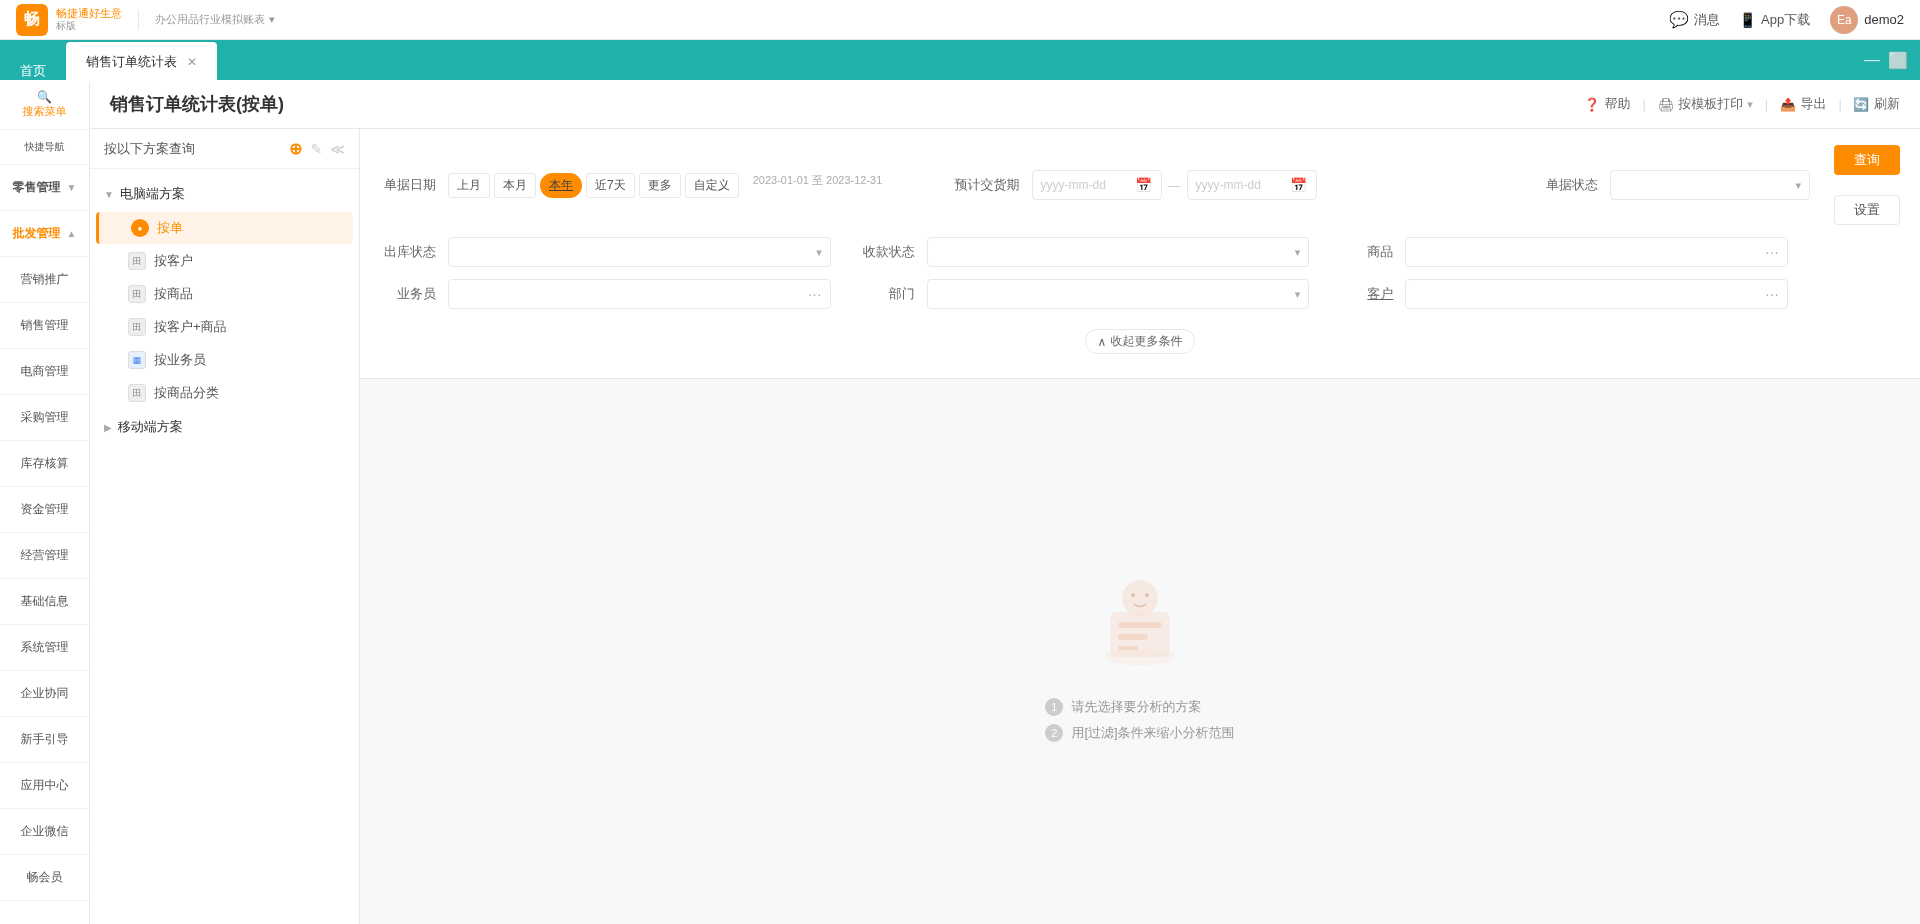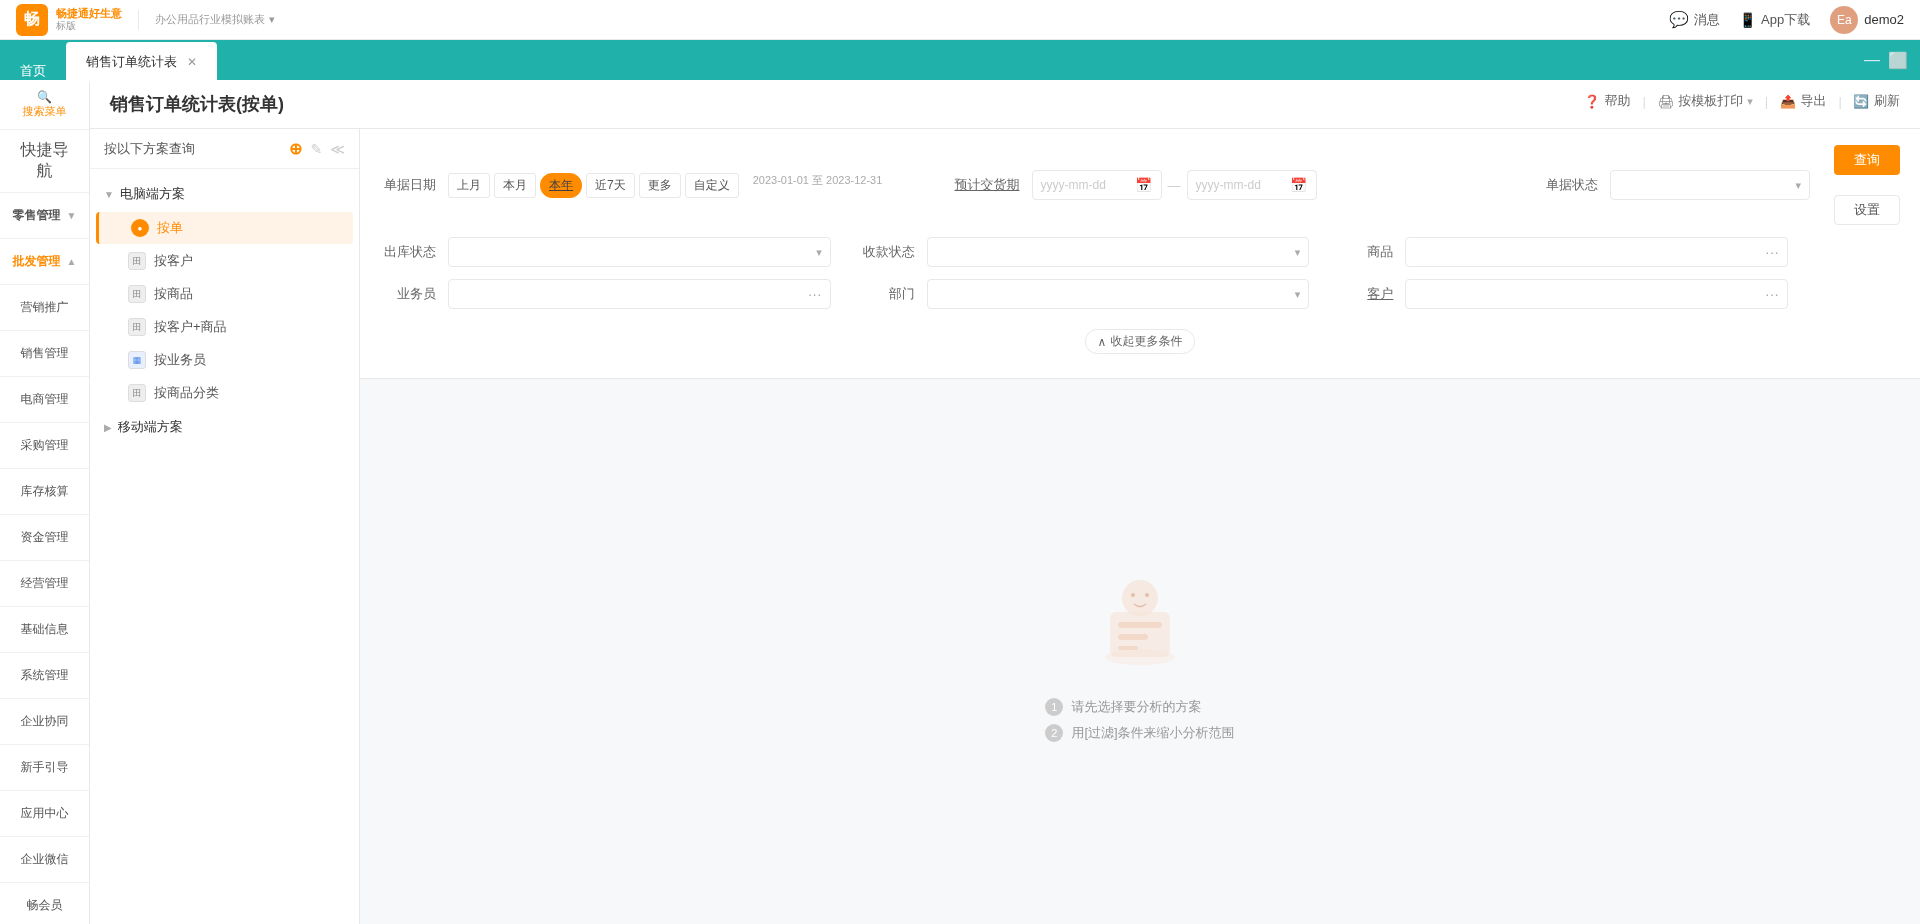--- a/index.html
+++ b/index.html
@@ -27,27 +27,27 @@
     
     .main-layout { display: flex; flex: 1; overflow: hidden; }
 
     
     .sidebar { width: 90px; background: #fff; border-right: 1px solid #e8e8e8; display: flex; flex-direction: column; overflow-y: auto; }
     .sidebar-item { padding: 14px 8px; text-align: center; font-size: 12px; color: #555; cursor: pointer; border-bottom: 1px solid #f0f0f0; display: flex; flex-direction: column; align-items: center; gap: 4px; }
     .sidebar-item.active { color: #ff8c00; }
     .sidebar-item.has-arrow { flex-direction: row; justify-content: center; align-items: center; font-weight: bold; }
     .sidebar-item .arrow { font-size: 10px; color: #aaa; margin-left: 2px; }
     .sidebar-search { padding: 10px 8px; text-align: center; font-size: 12px; color: #ff8c00; cursor: pointer; border-bottom: 1px solid #f0f0f0; }
-    .sidebar-nav { padding: 10px 13px; text-align: center; font-size: 16px; color: #555; cursor: pointer; border-bottom: 1px solid #f0f0f0; }
+    .sidebar-nav { padding: 10px 13px; text-align: center; font-size: 10px; color: #555; cursor: pointer; border-bottom: 1px solid #f0f0f0; }
 
     
     .content-area { flex: 1; display: flex; flex-direction: column; overflow: hidden; }
 
     
-    .page-header { background: #fff; padding: 12px 20px; display: flex; align-items: flex-start; justify-content: space-between; border-bottom: 1px solid #e8e8e8; }
+    .page-header { background: #fff; padding: 12px 20px; display: flex; align-items: center; justify-content: space-between; border-bottom: 1px solid #e8e8e8; }
     .page-title { font-size: 18px; font-weight: 600; color: #333; }
     .page-actions { display: flex; align-items: center; gap: 12px; }
     .page-action-btn { display: flex; align-items: center; gap: 4px; color: #666; font-size: 13px; cursor: pointer; }
     .page-action-separator { color: #ddd; }
 
     
     .filter-side-layout { display: flex; flex: 1; overflow: hidden; }
 
     
     .left-panel { width: 270px; background: #fff; border-right: 1px solid #e8e8e8; overflow-y: auto; }
@@ -100,21 +100,21 @@
   </style>
 </head>
 <body>
 
 <div class="top-bar">
   <div class="top-bar-left">
     <div class="top-bar-logo">
       <span>畅</span>
     </div>
     <div style="display:flex;flex-direction:column;line-height:1.2;">
-      <span style="font-size:11px;color:#ff8c00;font-weight:700;">畅捷通好生意</span>
+      <span style="font-size:11px;color:#ff8c00;font-weight:400;">畅捷通好生意</span>
       <span style="font-size:10px;color:#999;">标版</span>
     </div>
     <div style="width:1px;height:20px;background:#e8e8e8;margin:0 8px;"></div>
     <div class="top-bar-title">
       <span>办公用品行业模拟账表</span>
       <span style="cursor:pointer;">▾</span>
     </div>
   </div>
   <div class="top-bar-right">
     <div class="top-bar-action">
@@ -306,21 +306,21 @@
                 <button class="date-btn active">本年</button>
                 <button class="date-btn">近7天</button>
                 <button class="date-btn">更多</button>
                 <button class="date-btn">自定义</button>
               </div>
               <div style="display:flex;align-items:center;gap:4px;margin-left:8px;">
                 <span style="font-size:11px;color:#aaa;">2023-01-01 至 2023-12-31</span>
               </div>
             </div>
 
-            <span class="filter-label" style="margin-left:12px;text-decoration:underline;">预计交货期</span>
+            <span class="filter-label" style="margin-left:12px;">预计交货期</span>
             <div class="date-range">
               <div class="date-input">
                 <span style="color:#ccc;">yyyy-mm-dd</span>
                 <span class="calendar-icon">📅</span>
               </div>
               <span class="date-sep">—</span>
               <div class="date-input">
                 <span style="color:#ccc;">yyyy-mm-dd</span>
                 <span class="calendar-icon">📅</span>
               </div>

